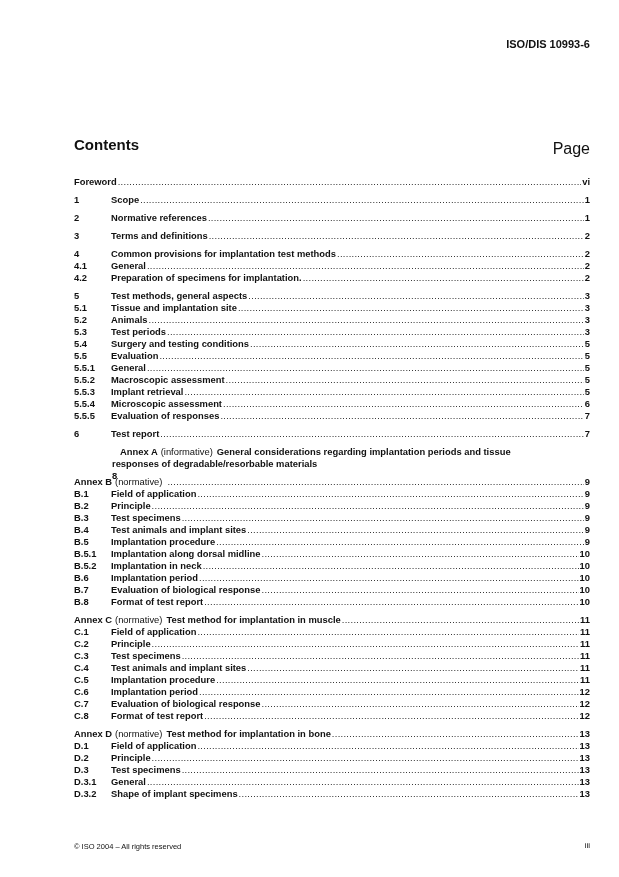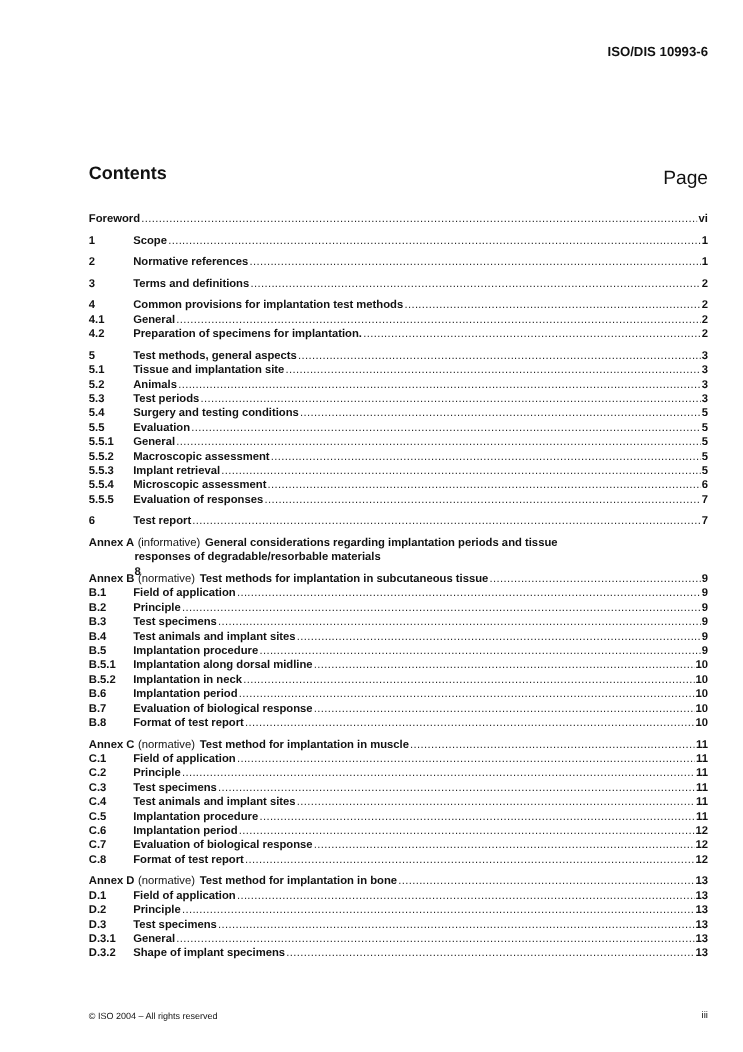--- a/index.html
+++ b/index.html
@@ -27,21 +27,21 @@
   .num { width: 37px; flex: 0 0 37px; font-weight: bold; }
   .title { font-weight: bold; }
   .leader {
     flex: 1 1 auto; overflow: hidden; margin: 0 1px;
     font-weight: normal; letter-spacing: 0.3px; color: #222;
   }
   .leader::after {
     content: "........................................................................................................................................................................................................................................";
   }
   .pg { font-weight: bold; text-align: center; }
-  .annex-head { display: flex; align-items: flex-end; height: 12px; white-space: nowrap; }
+  .annex-head { display: flex; align-items: flex-end; height: 12px; white-space: nowrap; margin-left: 46px; }
   .annex-head .lab { font-weight: bold; }
   .annex-head .kind { font-weight: normal; margin: 0 4px 0 3px; }
   .annex-cont { padding-left: 37px; flex-direction: column; }
   .footer-left {
     position: absolute; left: 74px; top: 842px; font-size: 7.5px;
   }
   .footer-right {
     position: absolute; right: 29px; top: 841px; font-size: 8px;
   }
 </style>
@@ -179,21 +179,20 @@
   </div>
   <div class="row annex-cont">
     <span class="title">responses of degradable/resorbable materials</span>
     <span class="leader"></span>
     <span class="pg">8</span>
   </div>
 
   <div class="row" style="margin-top:6px">
     <span class="title">Annex B</span>
     <span class="kind" style="margin:0 4px 0 3px">(normative)</span>
-    <span class="title">Test methods for implantation in subcutaneous tissue</span>
     <span class="leader"></span>
     <span class="pg">9</span>
   </div>
   <div class="row">
       <span class="num">B.1</span>
       <span class="title">Field of application</span>
       <span class="leader"></span>
       <span class="pg">9</span>
     </div>
   <div class="row">

